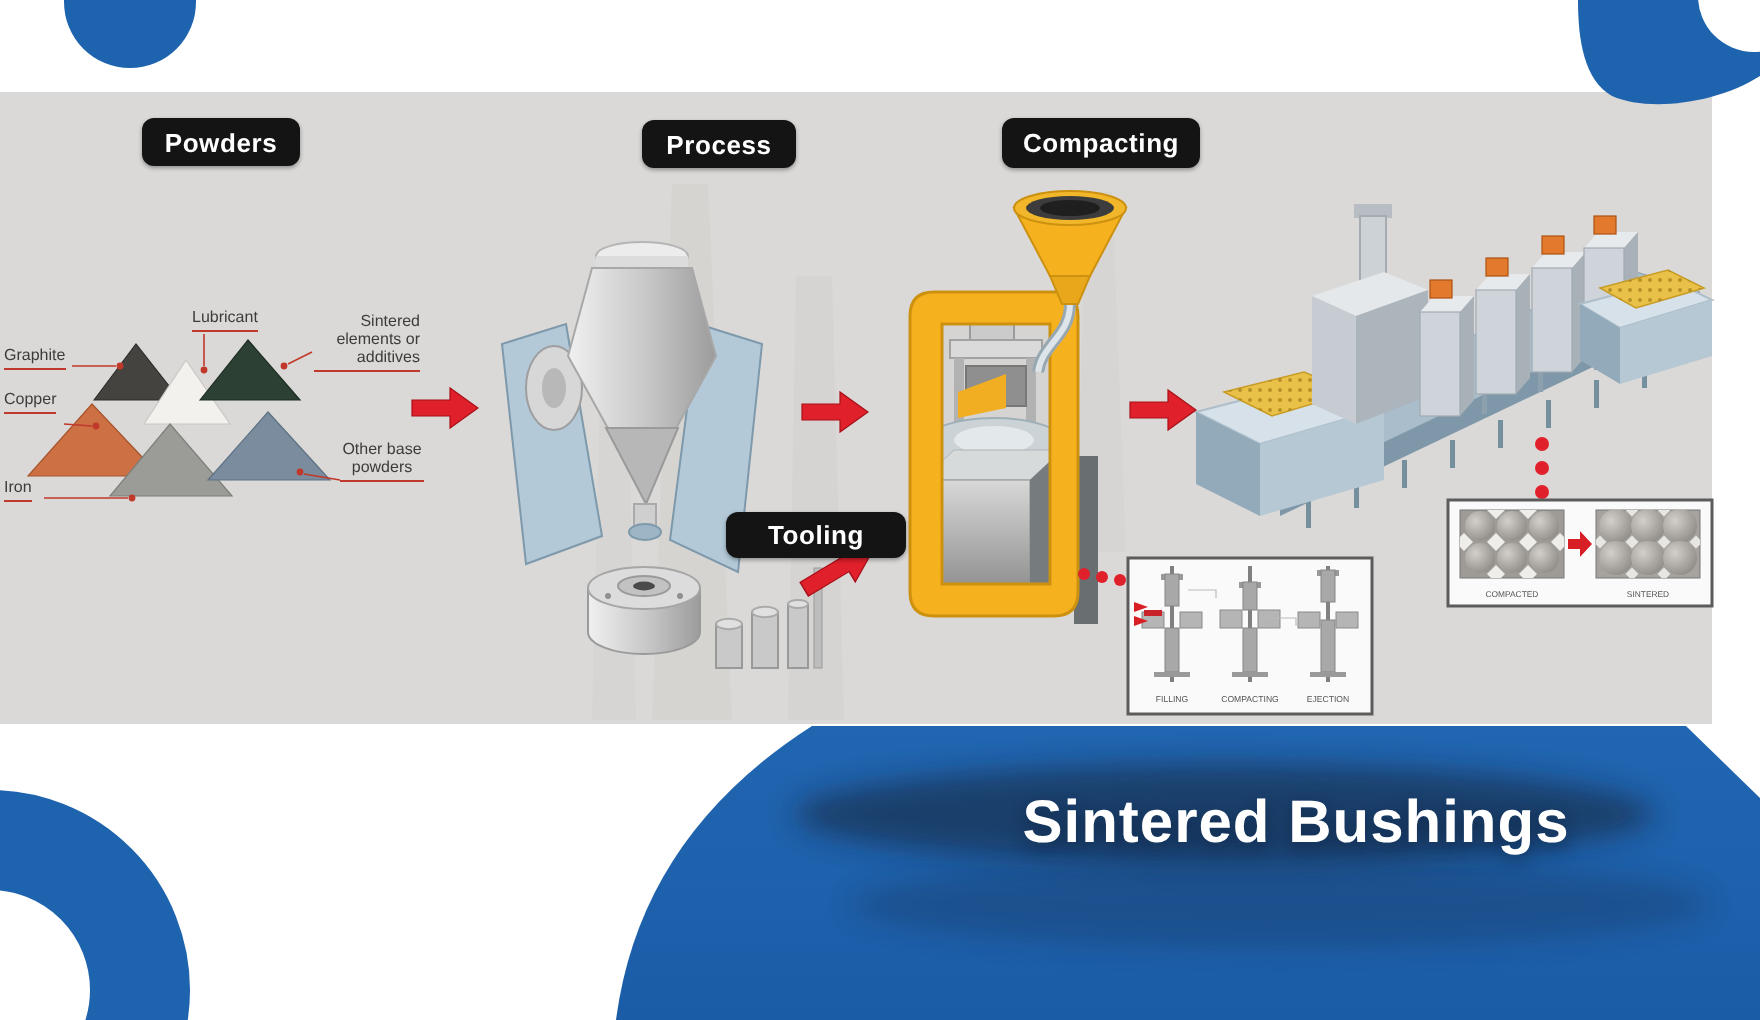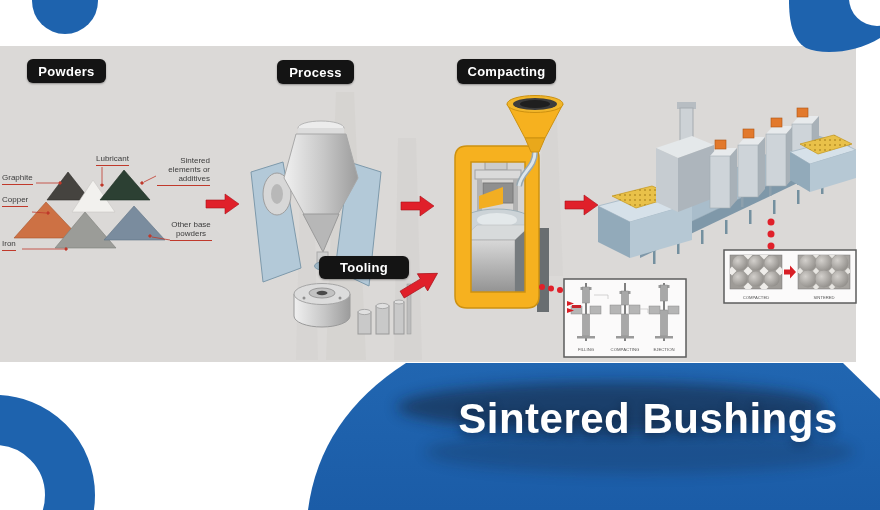--- a/index.html
+++ b/index.html
@@ -2,26 +2,26 @@
 <html style="--accent_blue: #1e63ae; --panel_gray: #dbd9d7; --label_black: #141414; --arrow_red: #e0202a; --frame_yellow: #f6b11f;"><head>
 <meta charset="utf-8">
 <style>
   html,body{margin:0;padding:0;}
   .page{position:relative;width:880px;height:510px;background:#ffffff;overflow:hidden;
         font-family:"Liberation Sans",sans-serif;}
   .art{position:absolute;left:0;top:0;}
   .pill{position:absolute;background:var(--label_black,#141414);color:#fff;
         font:700 13px/1 "Liberation Sans",sans-serif;display:flex;align-items:center;
         justify-content:center;border-radius:6px;letter-spacing:.3px;
-        box-shadow:0 1px 2px rgba(0,0,0,.35);}
+        box-shadow:0 1px 2px rgba(0,0,0,.35);margin-left:44px;}
   .plabel{position:absolute;font:400 8px/1.12 "Liberation Sans",sans-serif;color:#3c3c3c;}
   .plabel .ul{display:inline-block;border-bottom:1px solid #c0392b;padding-bottom:1px;text-align:center;}
   .plabel.block{border-bottom:1px solid #c0392b;padding-bottom:1px;}
   .title-line{position:absolute;left:420px;width:456px;text-align:center;color:#ffffff;
-        font-family:"Liberation Sans",sans-serif;font-weight:700;font-size:42px;
+        font-family:"Liberation Sans",sans-serif;font-weight:700;font-size:30px;
         white-space:nowrap;text-shadow:0 3px 8px rgba(8,18,35,.45);letter-spacing:.5px;}
 </style>
 </head>
 <body>
 
 <div class="page">
 
 <svg class="art" width="880" height="510" viewBox="0 0 880 510">
   <defs>
     <linearGradient id="silver" x1="0" y1="0" x2="1" y2="0">

